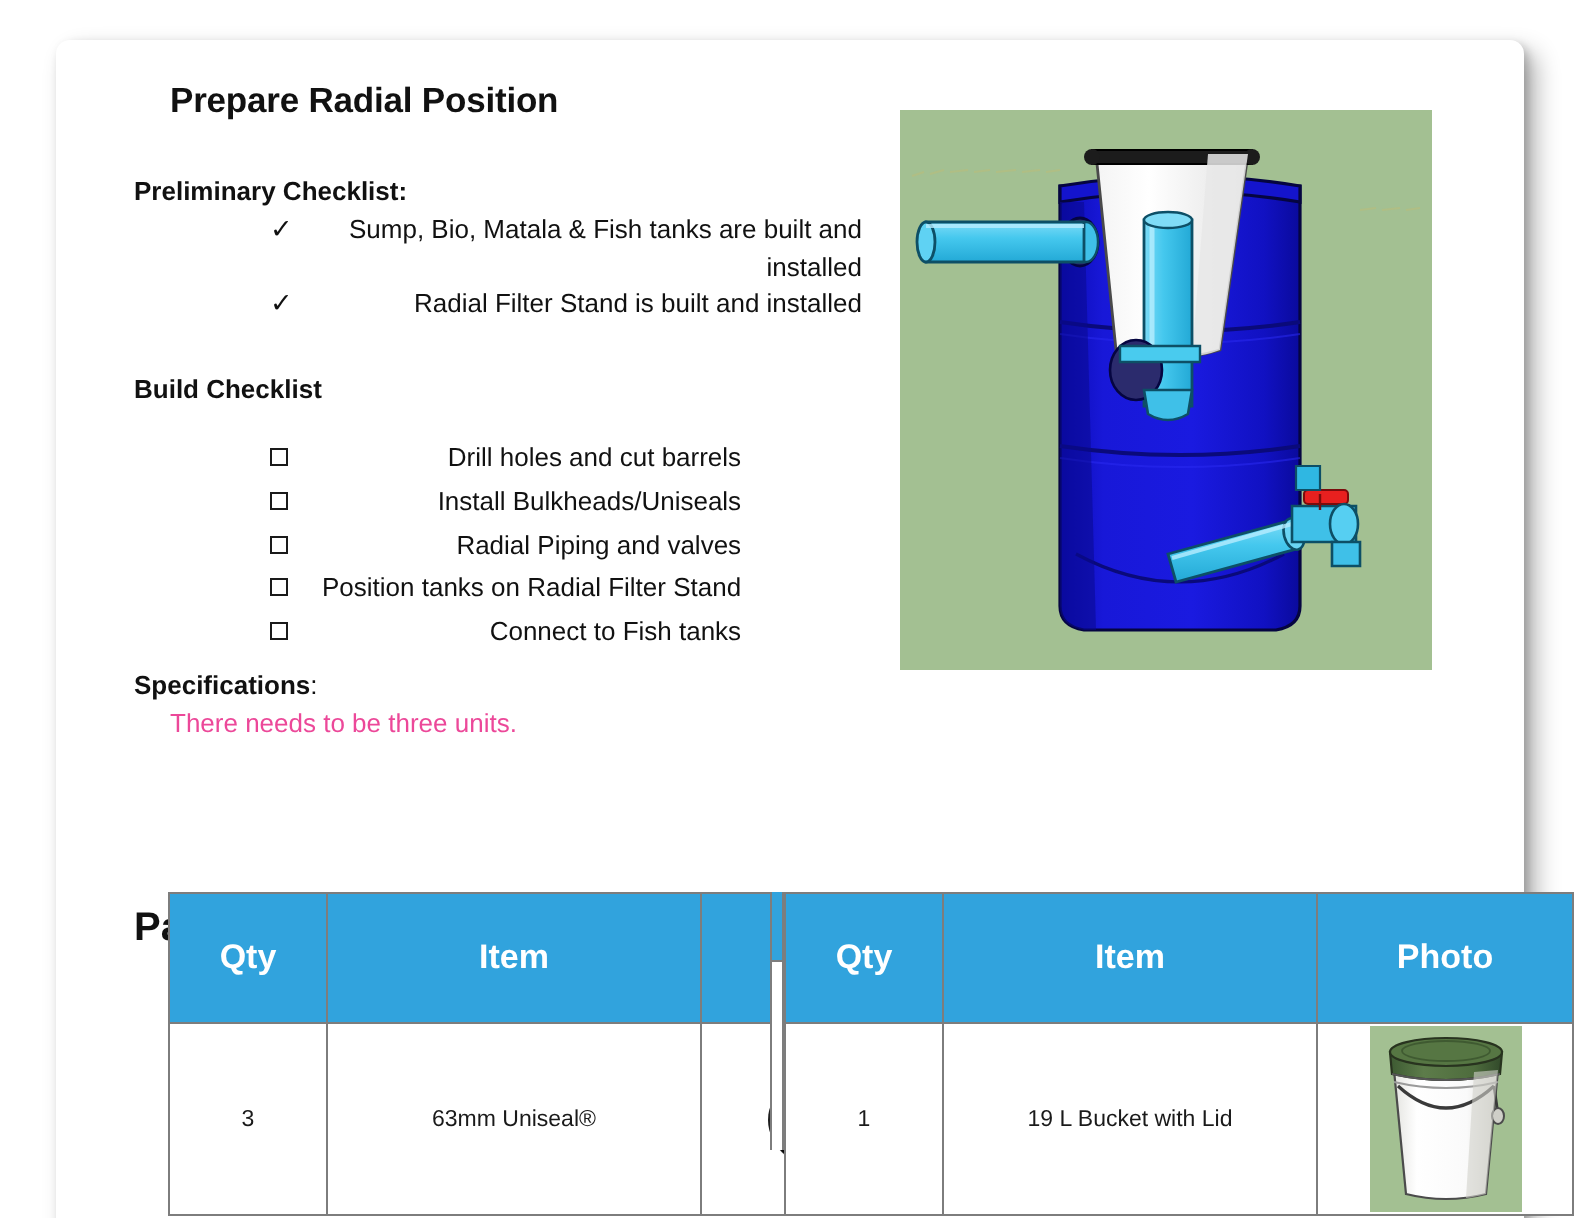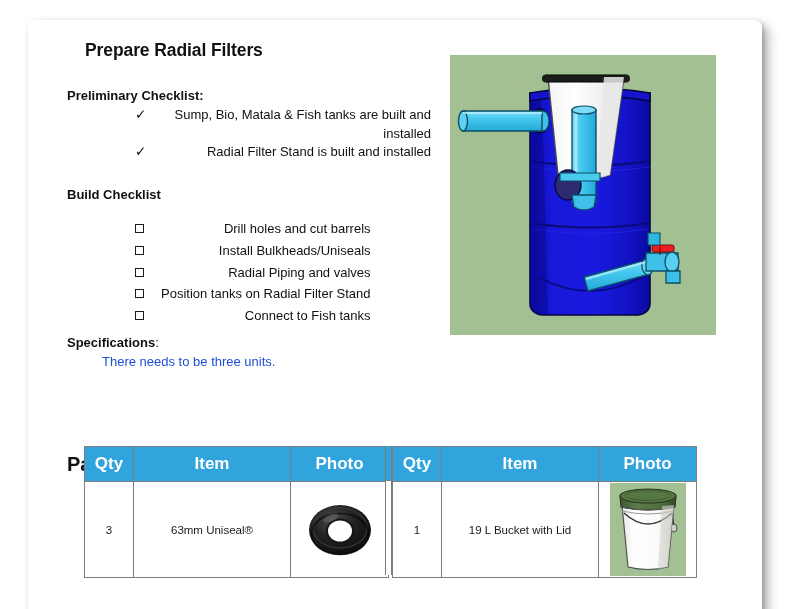--- a/index.html
+++ b/index.html
@@ -49,24 +49,24 @@
   #build-head  { top: 167px; }
   #spec-head   { top: 315px; }
   #parts-head  {
     top: 389px;
     font-size: 20px;
     margin-top: 44px;
   }
   .spec-head-colon { font-weight: normal; }
   #spec-text {
     position: absolute;
-    left: 74px;
+    left: 57px;
     top: 334px;
     font-size: 13px;
-    color: #1d4ed8;
+    color: #ec4899;
   }
 
   
   .check-list {
     position: absolute;
     left: 57px;
     margin: 0;
     padding: 0;
     list-style: none;
   }
@@ -149,21 +149,21 @@
   #parts-table-right { left: 392px; }
 
   .parts-table th {
     background: #31a3dd;
     color: #ffffff;
     font-size: 17px;
     font-weight: bold;
     height: 34px;
     border: 1px solid #7d7d7d;
     text-align: center;
-    padding: 0;
+    padding: 15px;
   }
   .parts-table td {
     border: 1px solid #7d7d7d;
     font-size: 11.5px;
     color: #1a1a1a;
     text-align: center;
     height: 95px;
     padding: 0;
     vertical-align: middle;
     background: #ffffff;
@@ -196,21 +196,21 @@
     height: 34px;
     background: #31a3dd;
     border-bottom: 1px solid #7d7d7d;
   }
 </style>
 </head>
 <body>
 
 <div id="page-sheet">
 
-  <div class="doc-title">Prepare Radial Filters</div>
+  <div class="doc-title">Prepare Radial Position</div>
 
   <div class="sec-head" id="prelim-head">Preliminary Checklist:</div>
 
   <ul class="check-list" id="prelim-list">
     <li class="check-row">
       <span class="check-mark">✓</span>
       <span class="check-text">Sump, Bio, Matala &amp; Fish tanks  are built and installed</span>
     </li>
     <li class="check-row">
       <span class="check-mark">✓</span>

